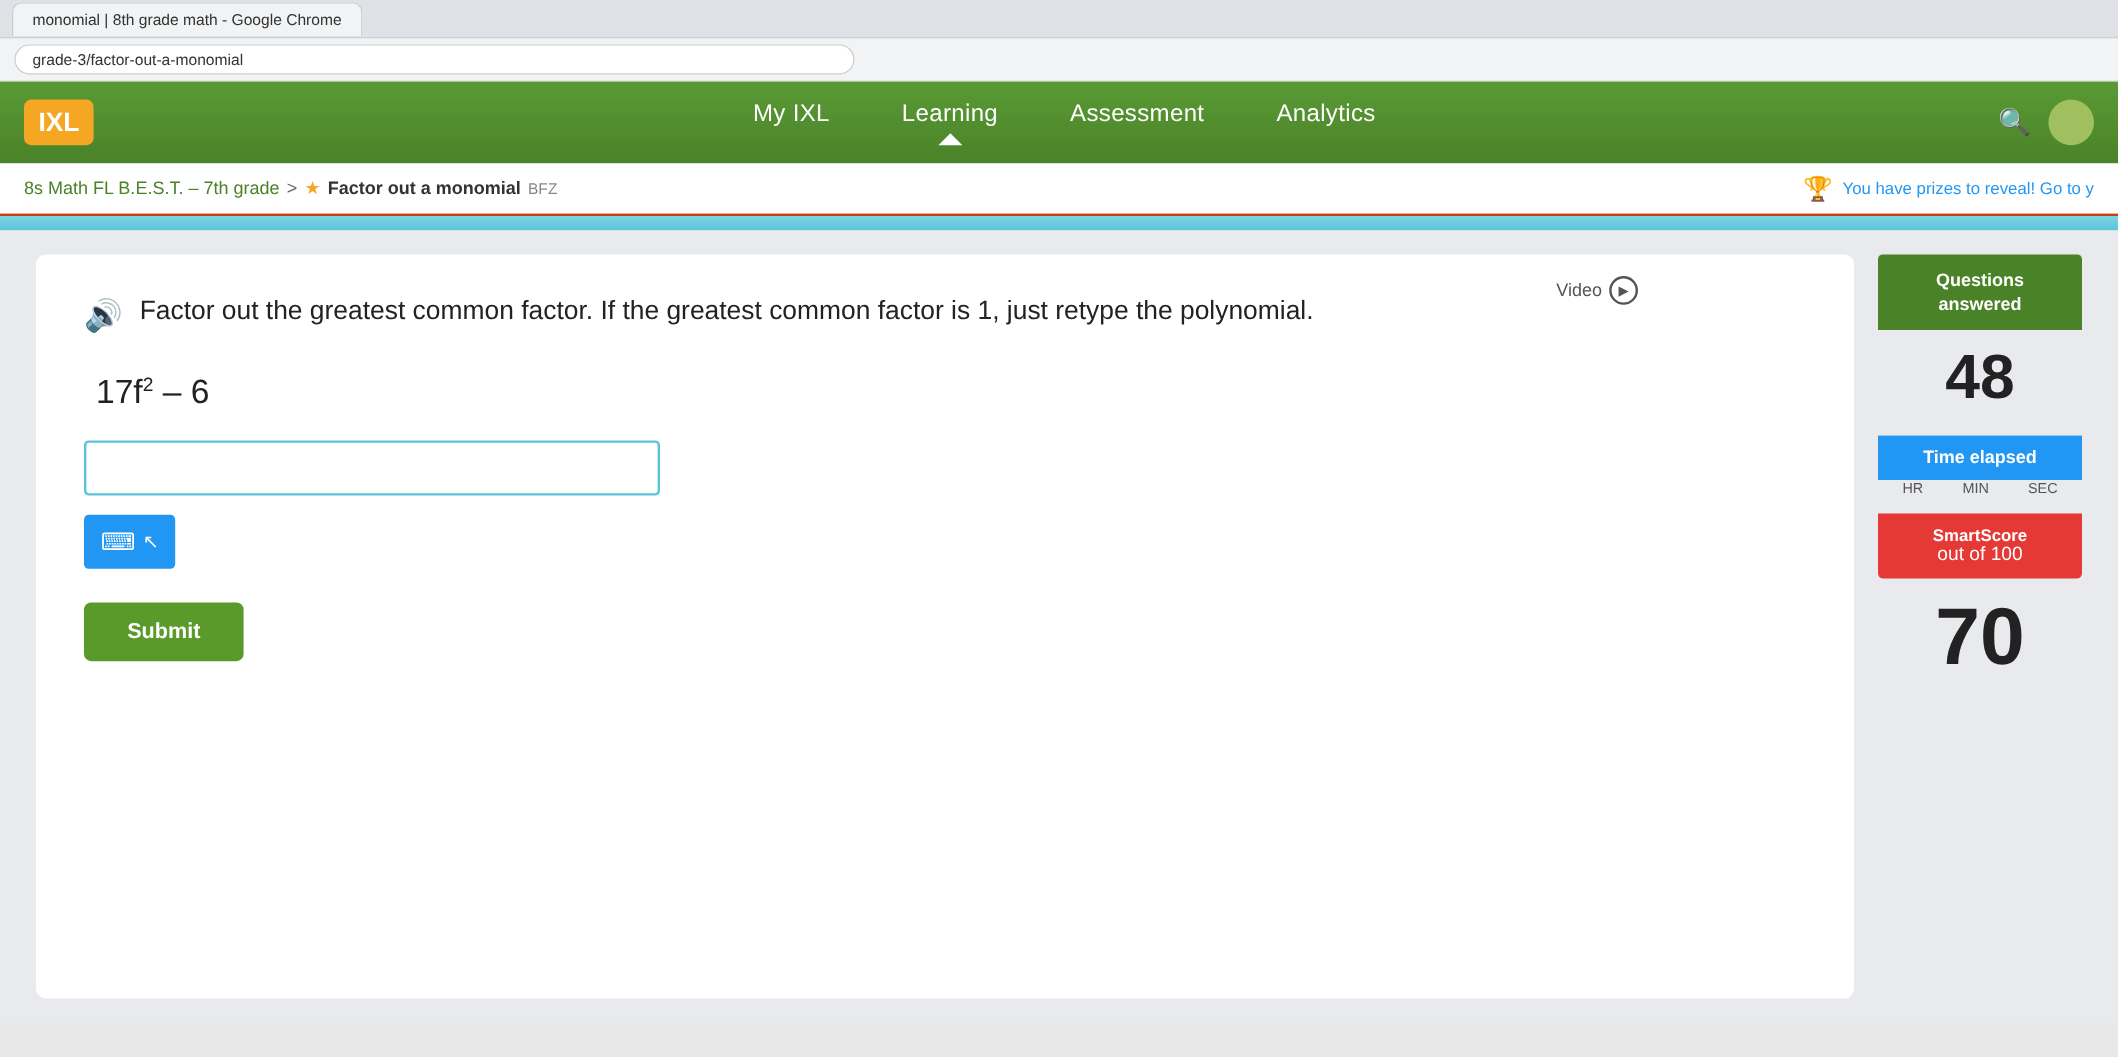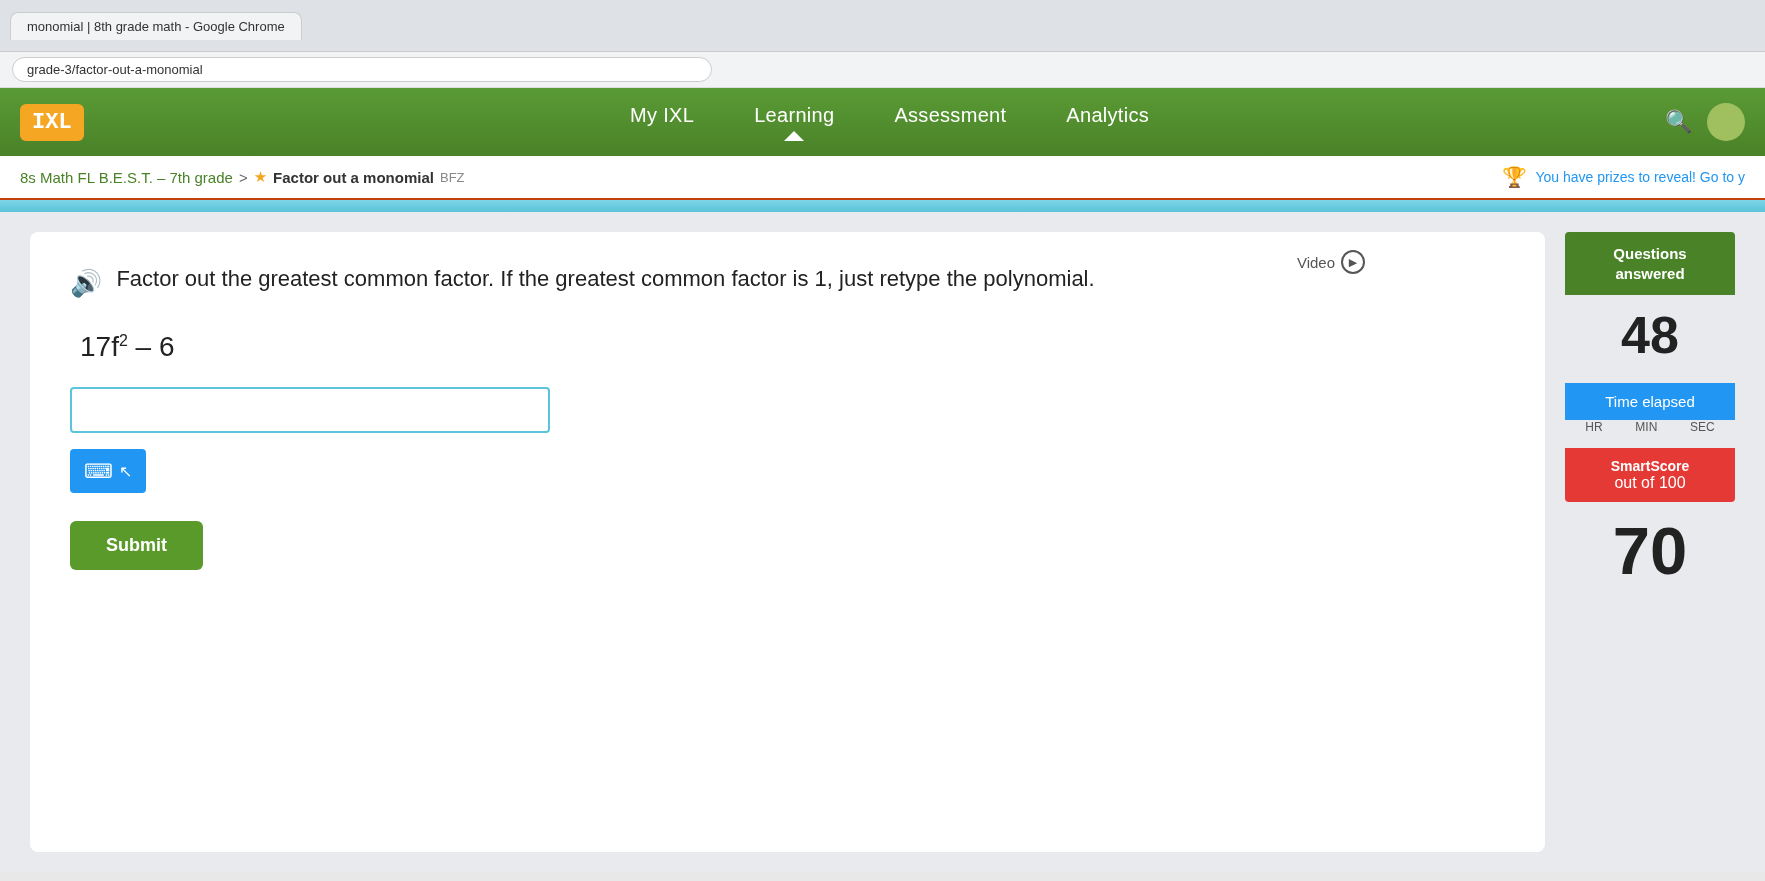--- a/index.html
+++ b/index.html
@@ -7,21 +7,21 @@
       font-family: Arial, sans-serif;
       background: #e8e8e8;
       width: 1765px;
       min-height: 881px;
       overflow-x: hidden;
     }
 
     
     .browser-tab-bar {
       background: #dee1e6;
-      height: 52px;
+      height: 32px;
       display: flex;
       align-items: center;
       padding: 0 10px;
       border-bottom: 1px solid #ccc;
     }
     .browser-tab {
       background: #f1f3f4;
       border-radius: 8px 8px 0 0;
       padding: 6px 16px;
       font-size: 13px;
@@ -58,21 +58,20 @@
       position: relative;
     }
     .ixl-logo {
       background: #f5a623;
       color: white;
       font-weight: bold;
       font-size: 22px;
       padding: 6px 12px;
       border-radius: 6px;
       margin-right: 30px;
-      font-family: Liberation Mono, monospace;
     }
     .ixl-nav-links {
       display: flex;
       gap: 60px;
       flex: 1;
       justify-content: center;
     }
     .ixl-nav-link {
       color: white;
       font-size: 20px;
@@ -296,21 +295,21 @@
 
     .time-elapsed-box {
       background: #2196f3;
       color: white;
       padding: 10px 14px;
       text-align: center;
       margin-top: 8px;
     }
     .time-elapsed-label {
       font-size: 15px;
-      font-weight: 400;
+      font-weight: 700;
     }
 
     .time-display {
       display: flex;
       justify-content: center;
       gap: 4px;
       padding: 8px 0;
       color: #222;
     }
     .time-number {

